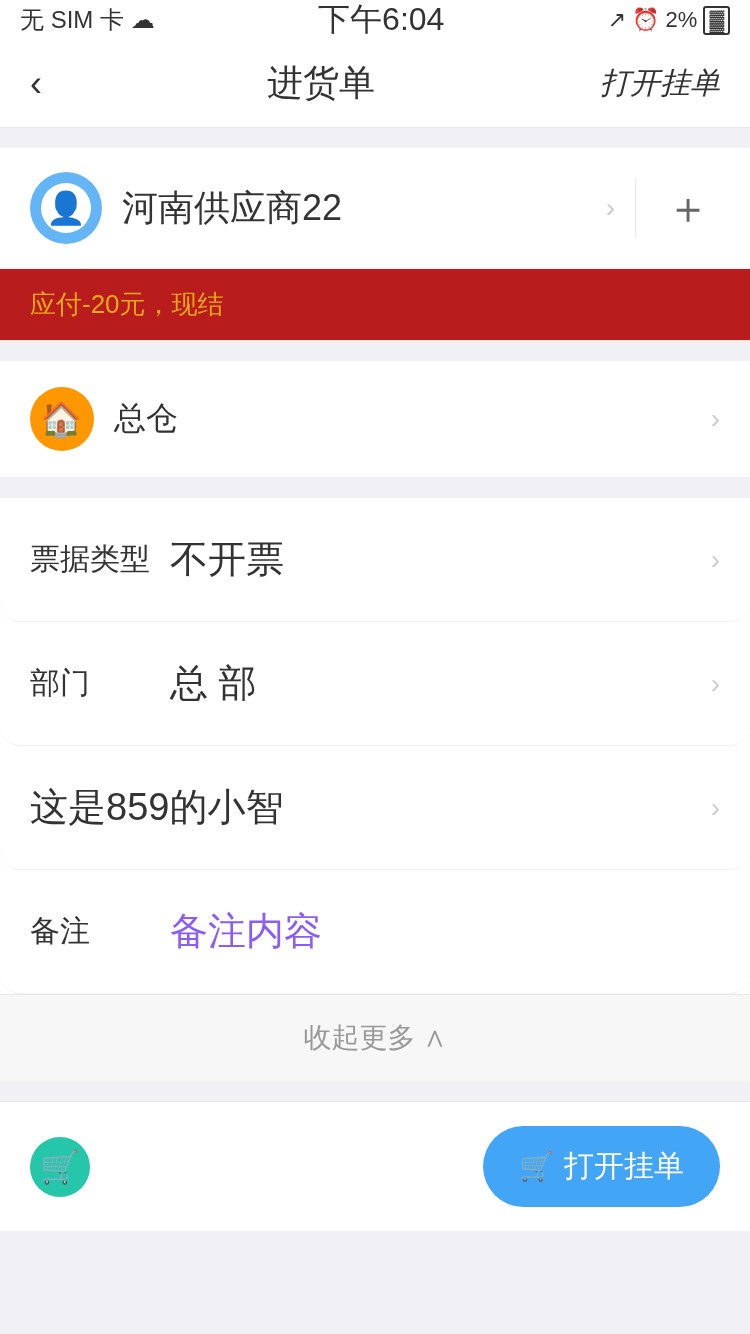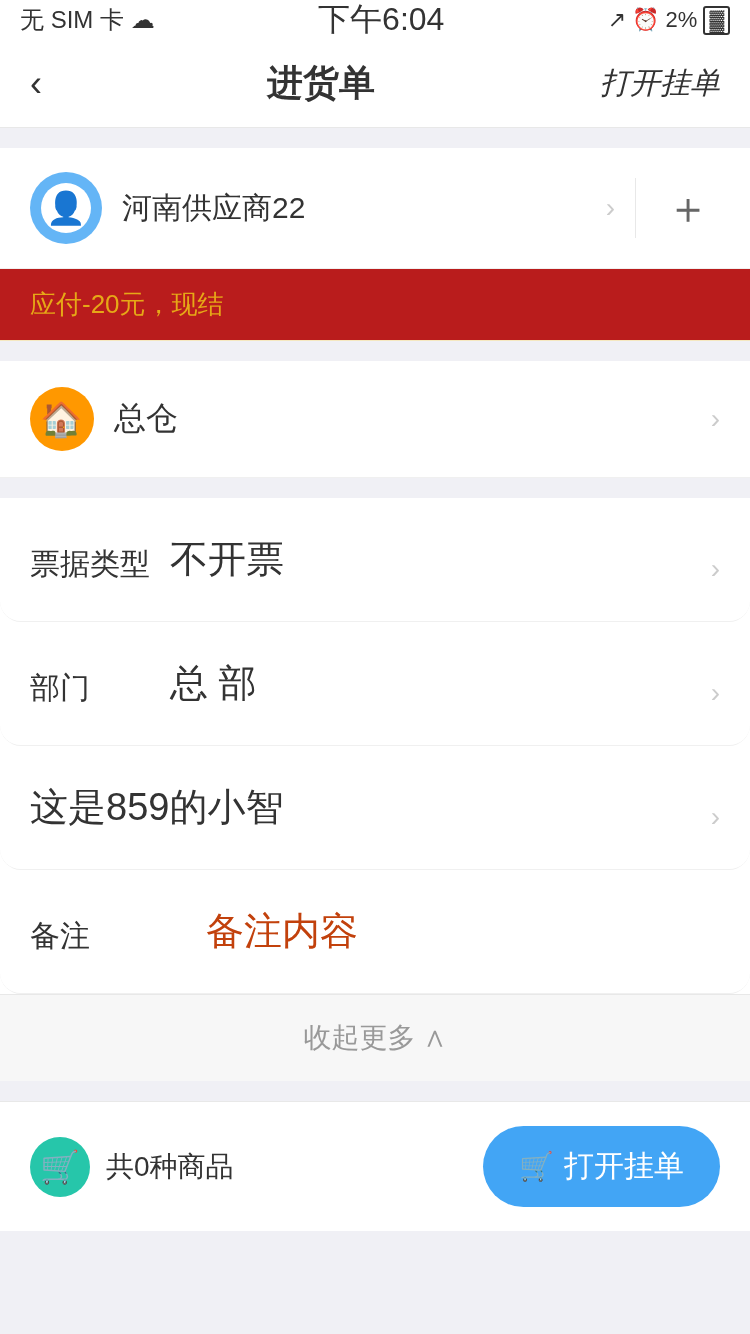--- a/index.html
+++ b/index.html
@@ -41,21 +41,21 @@
       padding: 0 30px;
       border-bottom: 1px solid #e8e8e8;
     }
     .nav-back {
       font-size: 36px;
       color: #333;
       cursor: pointer;
     }
     .nav-title {
       font-size: 36px;
-      font-weight: 700;
+      font-weight: 400;
       color: #333;
     }
     .nav-action {
       font-size: 30px;
       color: #333;
       cursor: pointer;
       font-style: italic;
     }
 
     
@@ -96,21 +96,21 @@
       display: flex;
       align-items: center;
       justify-content: center;
     }
     .person-icon {
       font-size: 32px;
       color: #64b5f6;
     }
     .supplier-name {
       flex: 1;
-      font-size: 30px;
+      font-size: 36px;
       color: #333;
     }
     .chevron-right {
       font-size: 28px;
       color: #ccc;
     }
     .divider-vertical {
       width: 1px;
       height: 60px;
       background: #e8e8e8;
@@ -153,41 +153,40 @@
     }
     .warehouse-name {
       flex: 1;
       font-size: 32px;
       color: #333;
     }
 
     
     .form-row {
       display: flex;
-      align-items: flex-end;
+      align-items: center;
       padding: 36px 30px;
       background: #fff;
       border-bottom: 1px solid #f0f0f0;
       min-height: 100px;
       border-radius: 21px;
     }
     .form-label {
       width: 140px;
       font-size: 30px;
       color: #333;
       flex-shrink: 0;
     }
     .form-value {
       flex: 1;
       font-size: 38px;
       color: #333;
     }
     .form-value.placeholder {
-      color: #c2410c;
-      margin-left: 36px;
+      color: #8b5cf6;
     }
 
     
     .collapse-row {
       background: #f7f7f7;
       display: flex;
       align-items: center;
       justify-content: center;
       padding: 24px 0;
       border-top: 1px solid #e8e8e8;
@@ -322,21 +321,20 @@
   </div>
 </div>
 
 <div class="section-gap"></div>
 
 <div class="bottom-bar">
   <div class="bottom-left">
     <div class="product-count-icon">
       <span style="font-size:32px; color:#fff;">🛒</span>
     </div>
-    <span class="product-count-text">共0种商品</span>
   </div>
   <button class="select-product-btn">
     <span style="font-size:28px;">🛒</span>
     <span>打开挂单</span>
   </button>
 </div>
 
 <div class="page-bg"></div>
 
 </body></html>

